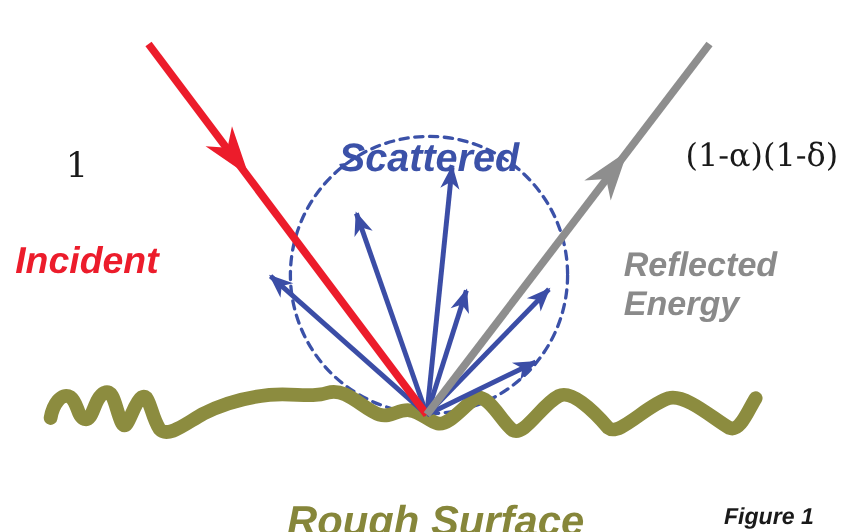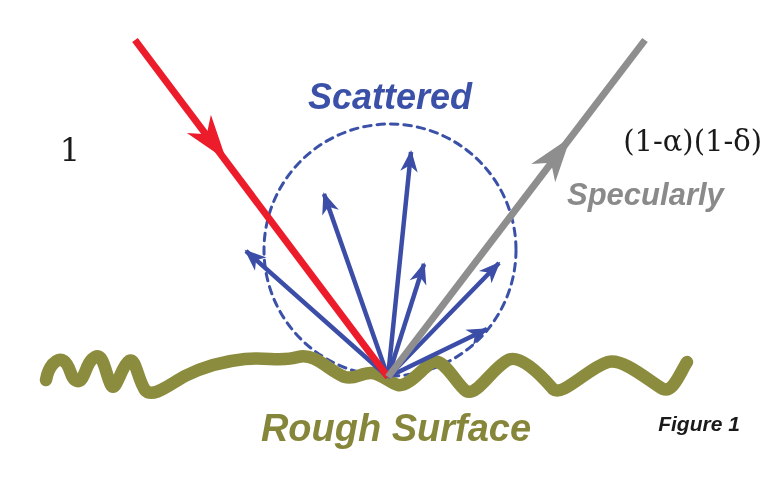--- a/index.html
+++ b/index.html
@@ -16,20 +16,21 @@
   .math {
     font-family: "DejaVu Serif", serif;
     color: #1a1a1a;
     font-size: 29px;
     text-align: center;
   }
   .boldital {
     font-weight: bold;
     font-style: italic;
     text-align: center;
+    margin-top: 46px;
   }
   #incident-value   { left: 40px;  top: 131px; width: 60px;  font-size: 32px; }
   #incident-label   { left: 0px;   top: 172px; width: 158px; font-size: 34px; color: #ec1c2b; }
   #scattered-formula{ left: 301px; top: 42px;  width: 180px; }
   #scattered-label  { left: 290px; top: 76px;  width: 200px; font-size: 36px; color: #3b51a8; }
   #specular-formula { left: 582px; top: 124px; width: 180px; text-align: right; }
   #specular-label   { left: 567px; top: 177px; width: 190px; font-size: 31px; color: #8a8a8a;
                       text-align: left; line-height: 35px; }
   #surface-label    { left: 256px; top: 407px; width: 280px; font-size: 38px; color: #86863a; }
   #figure-caption   { left: 645px; top: 412px; width: 108px; font-size: 21px; color: #1a1a1a; }
@@ -84,27 +85,29 @@
     </g>
 
     <g>
       <line x1="388" y1="377" x2="645" y2="40" stroke-width="7" stroke="#8e8e8e"></line>
       <polygon points="570.6,137.2 555.2,182.2 551.1,162.7 531.2,164.0" fill="#8e8e8e"></polygon>
     </g>
   </svg>
 
   <div id="incident-value" class="lbl math">1</div>
 
+  <div id="incident-label" class="lbl boldital">Incident</div>
 
 
   <div id="scattered-label" class="lbl boldital">Scattered</div>
 
   <div id="specular-formula" class="lbl math">(1-α)(1-δ)</div>
 
   <div id="specular-label" class="lbl boldital">
-    <div>Specularly</div>
+    <div>Reflected</div>
+    <div>Energy</div>
   </div>
 
   <div id="surface-label" class="lbl boldital">Rough Surface</div>
 
   <div id="figure-caption" class="lbl boldital">Figure 1</div>
 
 </div>
 
 </body></html>

